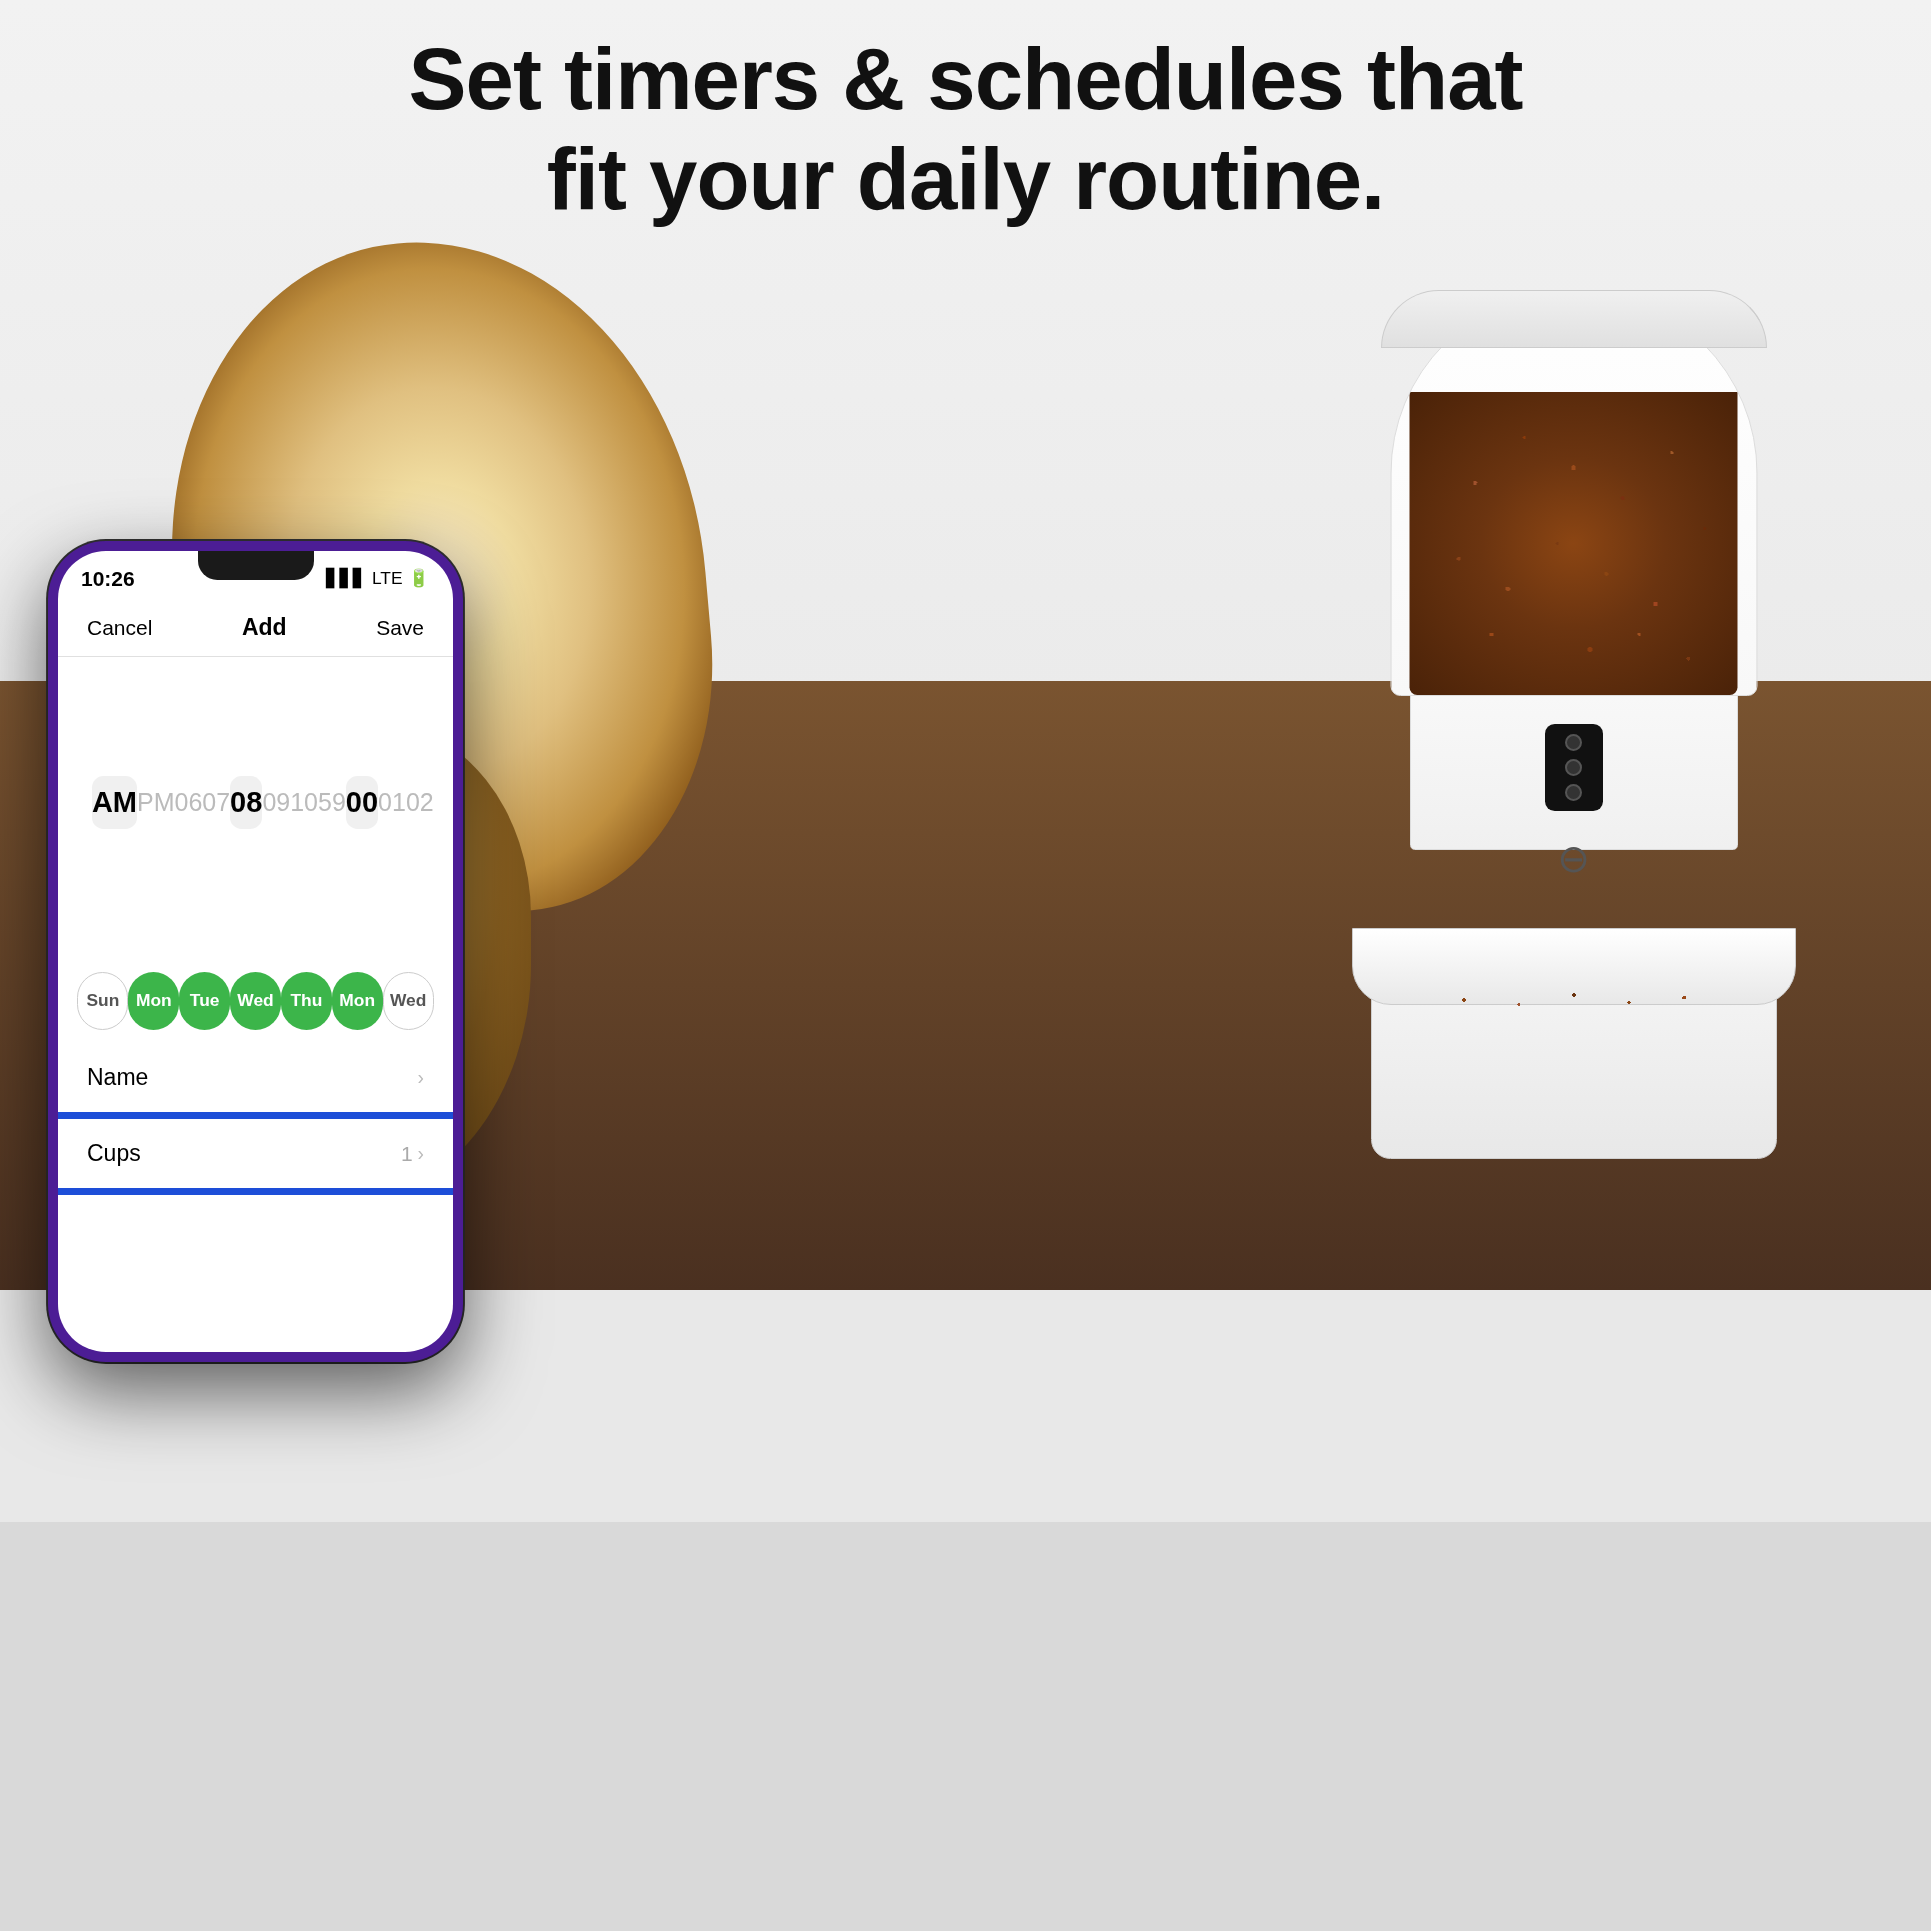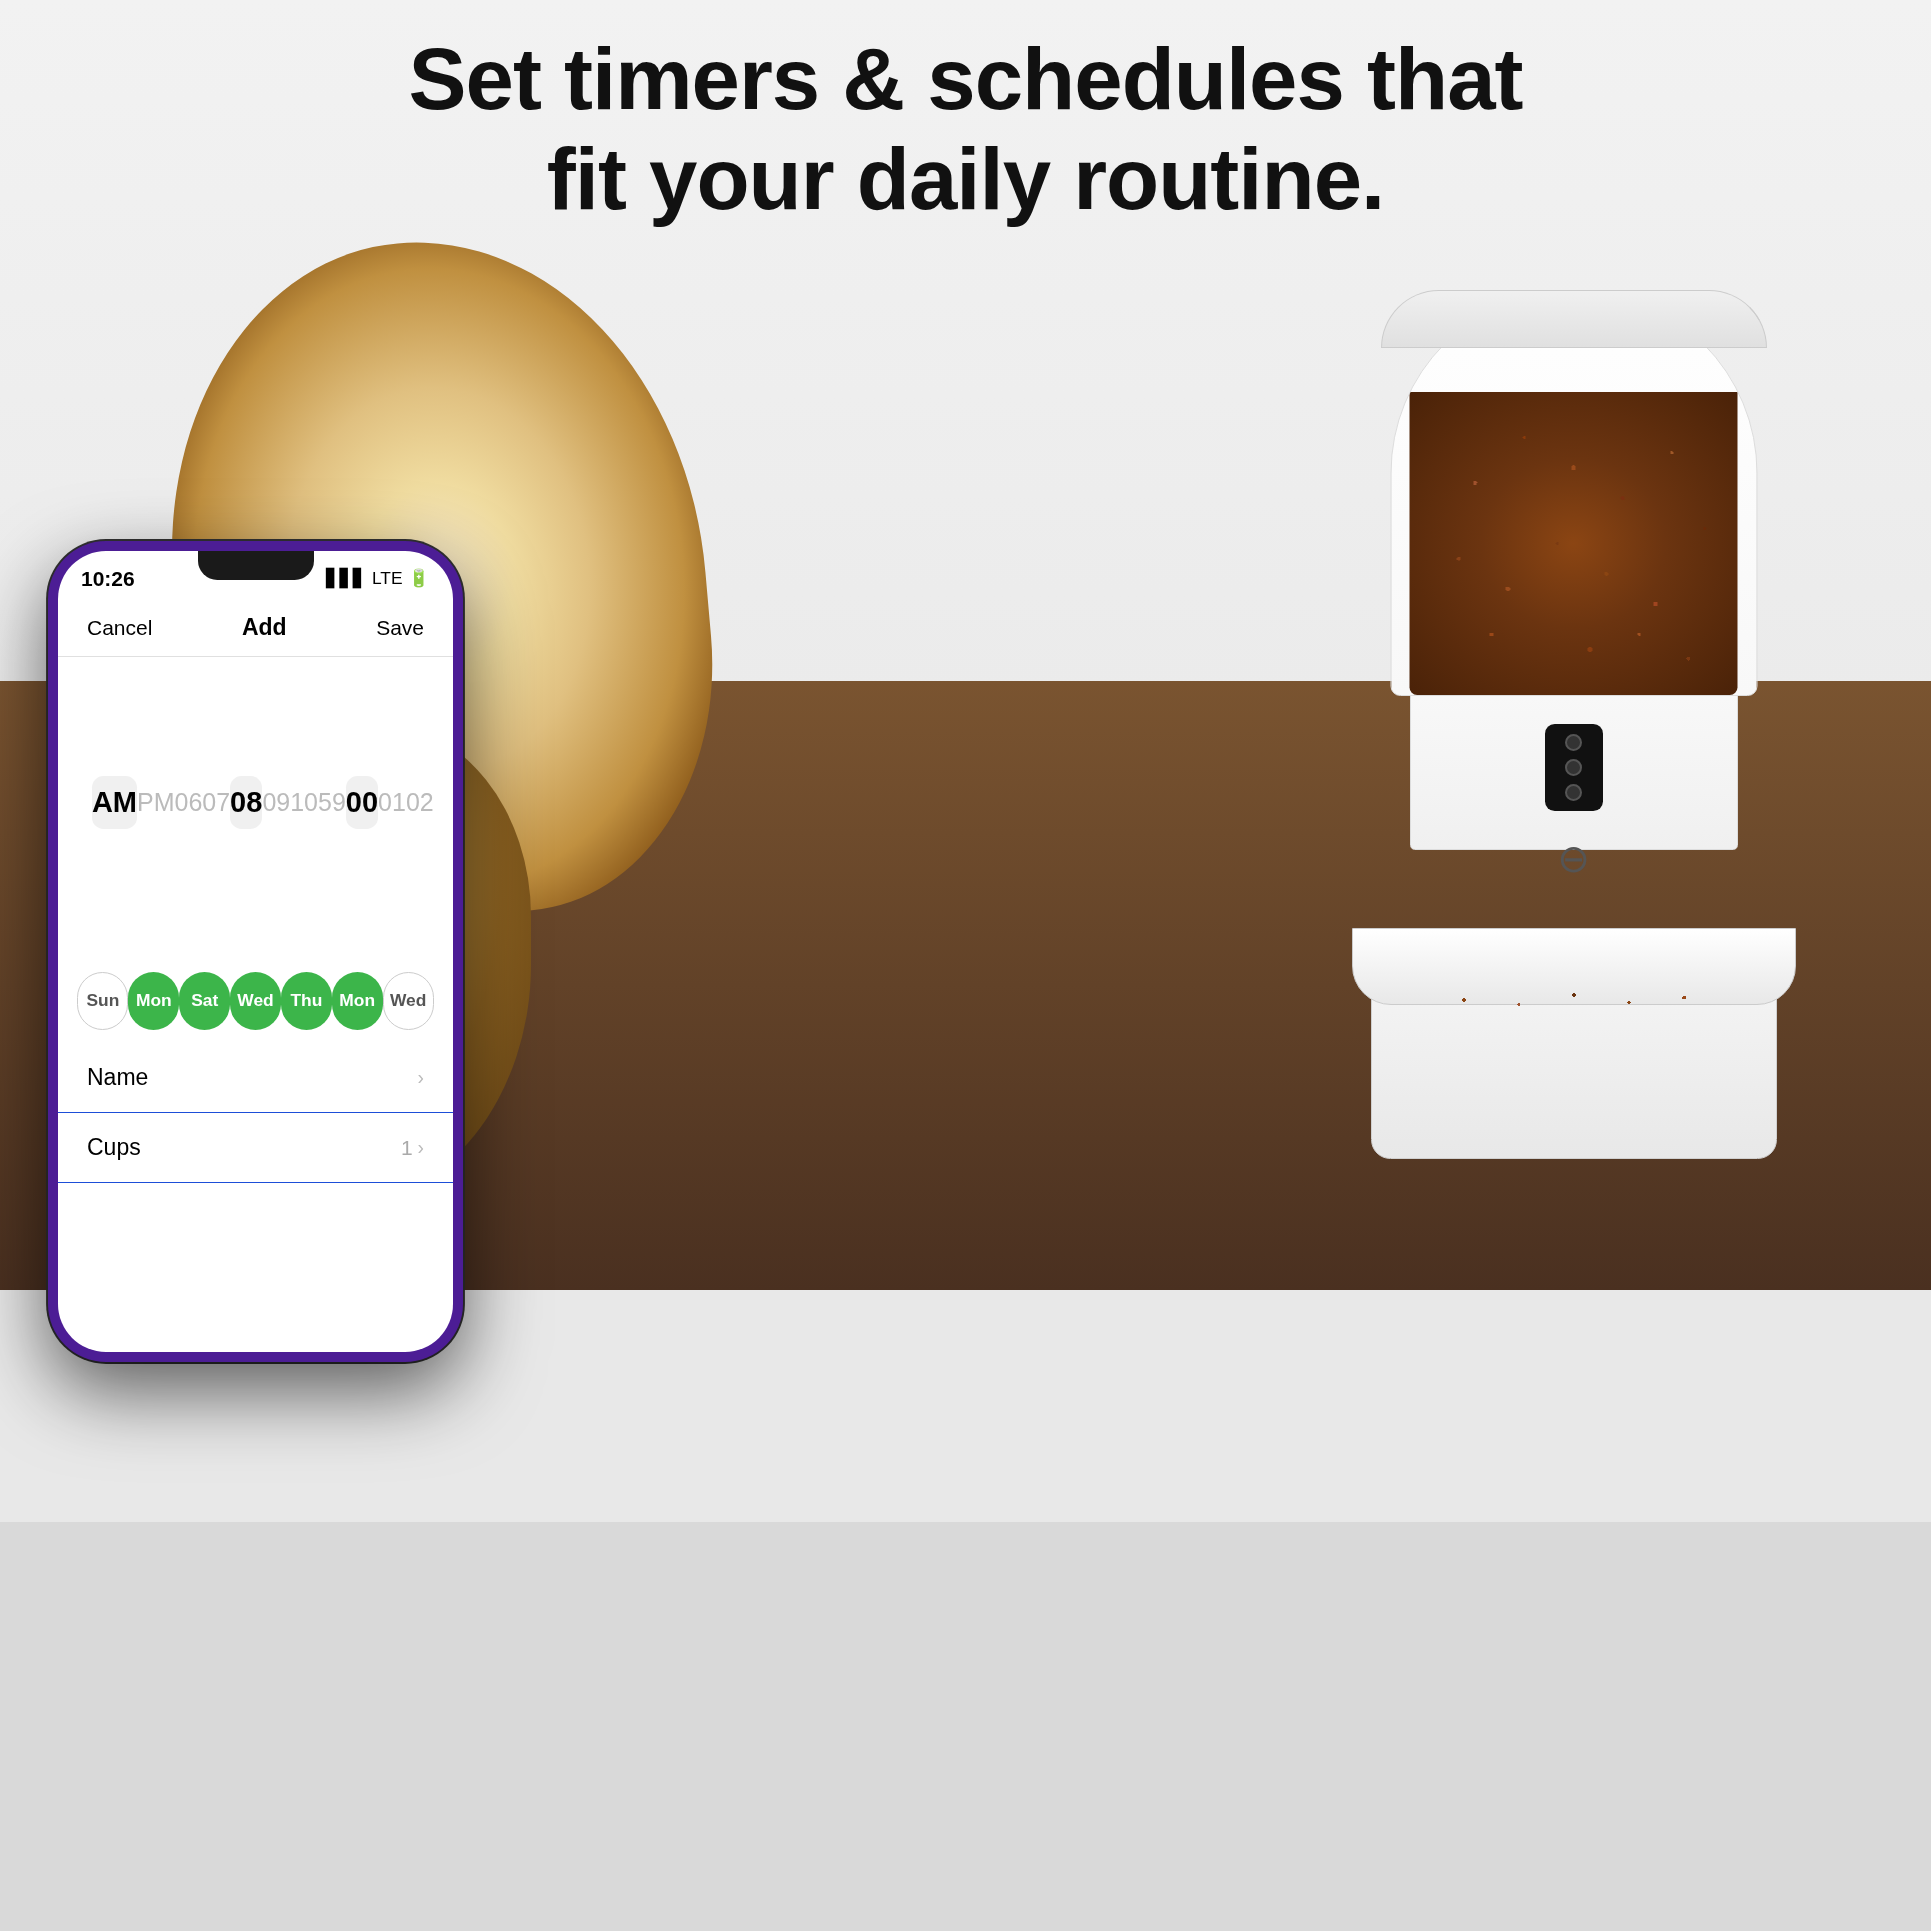--- a/index.html
+++ b/index.html
@@ -352,21 +352,21 @@
       position: absolute;
       top: 492px;
       left: 0; right: 0;
     }
 
     .settings-row {
       display: flex;
       align-items: center;
       justify-content: space-between;
       padding: 21px 29px;
-      border-bottom: 1px solid #1d4ed8;
+      border-bottom: 7px solid #1d4ed8;
     }
 
     .settings-label {
       font-size: 23px;
       color: #000;
     }
 
     .settings-value {
       font-size: 21px;
       color: #aaa;
@@ -573,21 +573,21 @@
               <div class="picker-item selected">00</div>
               <div class="picker-item">01</div>
               <div class="picker-item">02</div>
             </div>
           </div>
         </div>
 
         <div class="days-row">
           <div class="day-btn">Sun</div>
           <div class="day-btn active">Mon</div>
-          <div class="day-btn active">Sat</div>
+          <div class="day-btn active">Tue</div>
           <div class="day-btn active">Wed</div>
           <div class="day-btn active">Thu</div>
           <div class="day-btn active">Mon</div>
           <div class="day-btn">Wed</div>
         </div>
 
         <div class="settings-rows">
           <div class="settings-row">
             <span class="settings-label">Name</span>
             <span class="settings-value">

